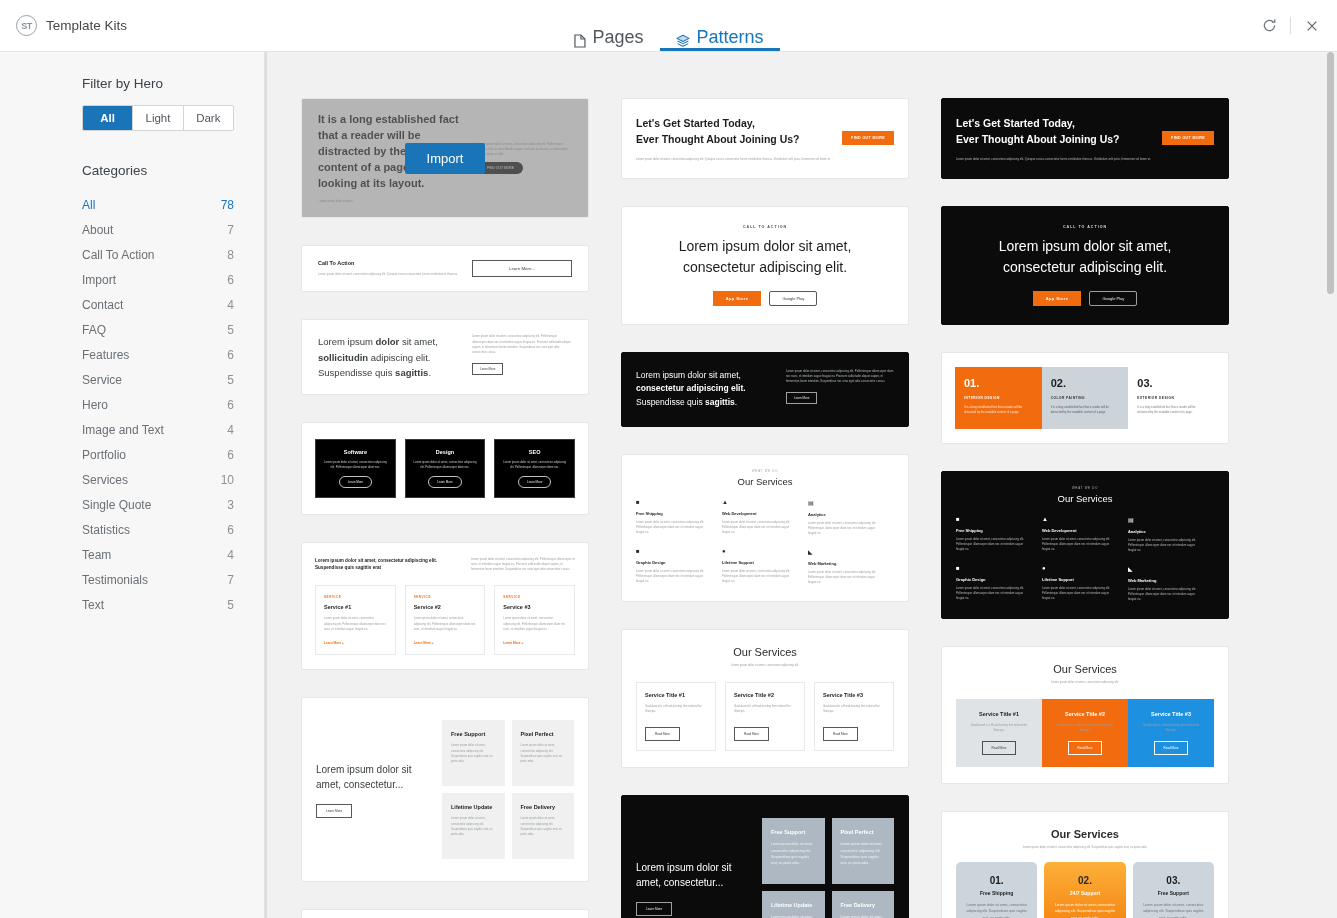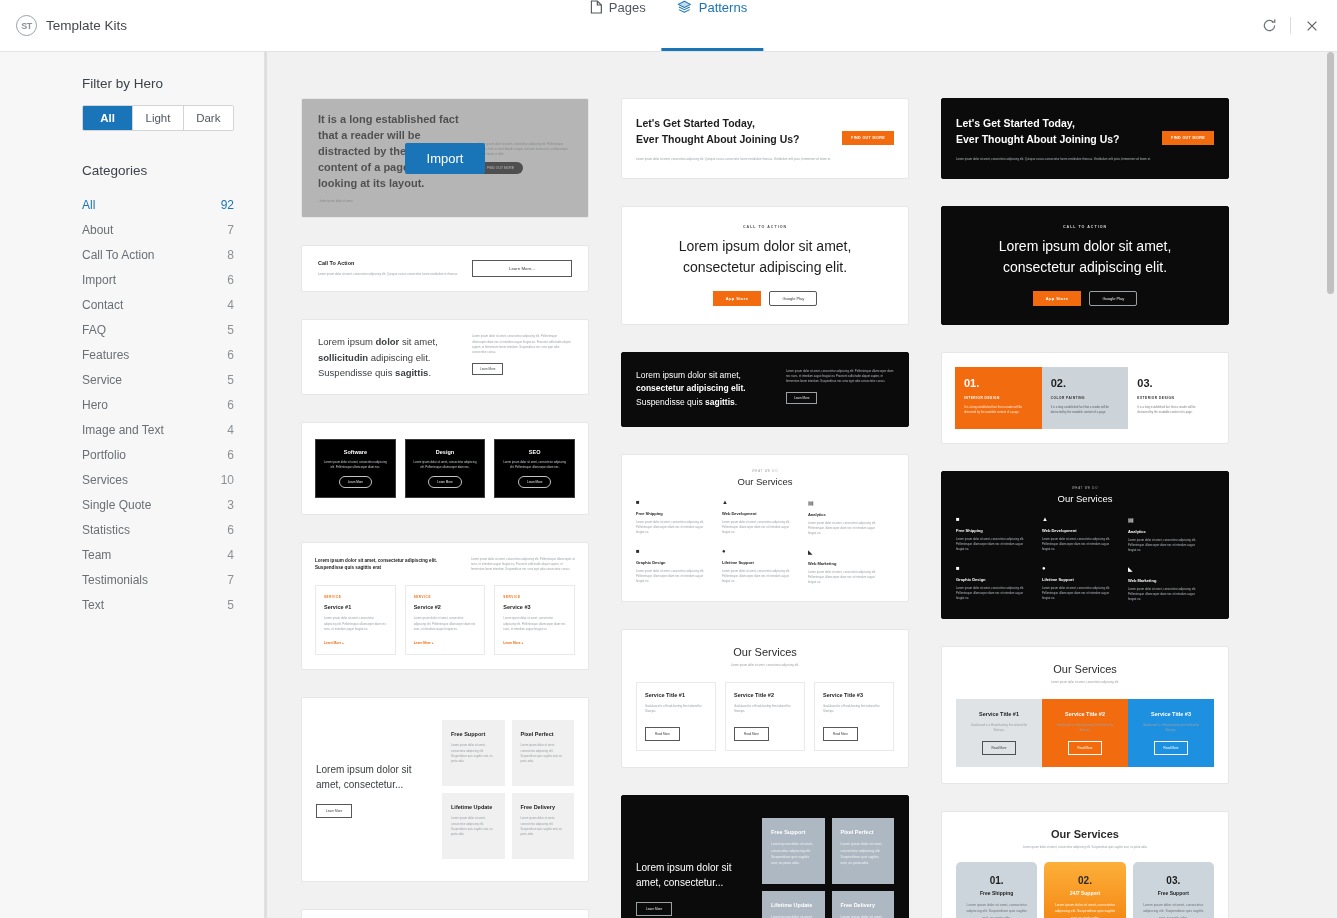--- a/index.html
+++ b/index.html
@@ -28,23 +28,23 @@
     font-size: 9px; font-weight: bold; color: #8b9196;
     letter-spacing: -0.5px;
   }
   .brand-name { font-size: 13.5px; color: #44484c; }
 
   .tabs {
     position: absolute; left: 50%; transform: translateX(-50%);
     display: flex; height: 100%; align-items: stretch;
   }
   .tab {
-    display: flex; align-items: flex-start; gap: 7px;
+    display: flex; align-items: flex-end; gap: 7px;
     padding: 0 16px; cursor: pointer;
-    font-size: 13px; color: #50575e;
+    font-size: 18px; color: #50575e;
     border-bottom: 3px solid transparent;
   }
   .tab.active { color: #1a74b8; border-bottom-color: #1a74b8; }
   .tab svg { display: block; }
 
   .header-right {
     margin-left: auto; display: flex; align-items: center;
     gap: 10px; padding-right: 14px;
   }
   .search-wrap { position: relative; }
@@ -281,21 +281,21 @@
       <div class="segmented">
         <div class="seg active">All</div>
         <div class="seg">Light</div>
         <div class="seg">Dark</div>
       </div>
 
       <div class="cat-title">Categories</div>
       <ul class="cat-list">
         <li class="cat-row active">
           <span>All</span>
-          <span class="cat-count">92</span>
+          <span class="cat-count">78</span>
           </li>
         <li class="cat-row">
           <span>About</span>
           <span class="cat-count">7</span>
           </li>
         <li class="cat-row">
           <span>Call To Action</span>
           <span class="cat-count">8</span>
           </li>
         <li class="cat-row">

